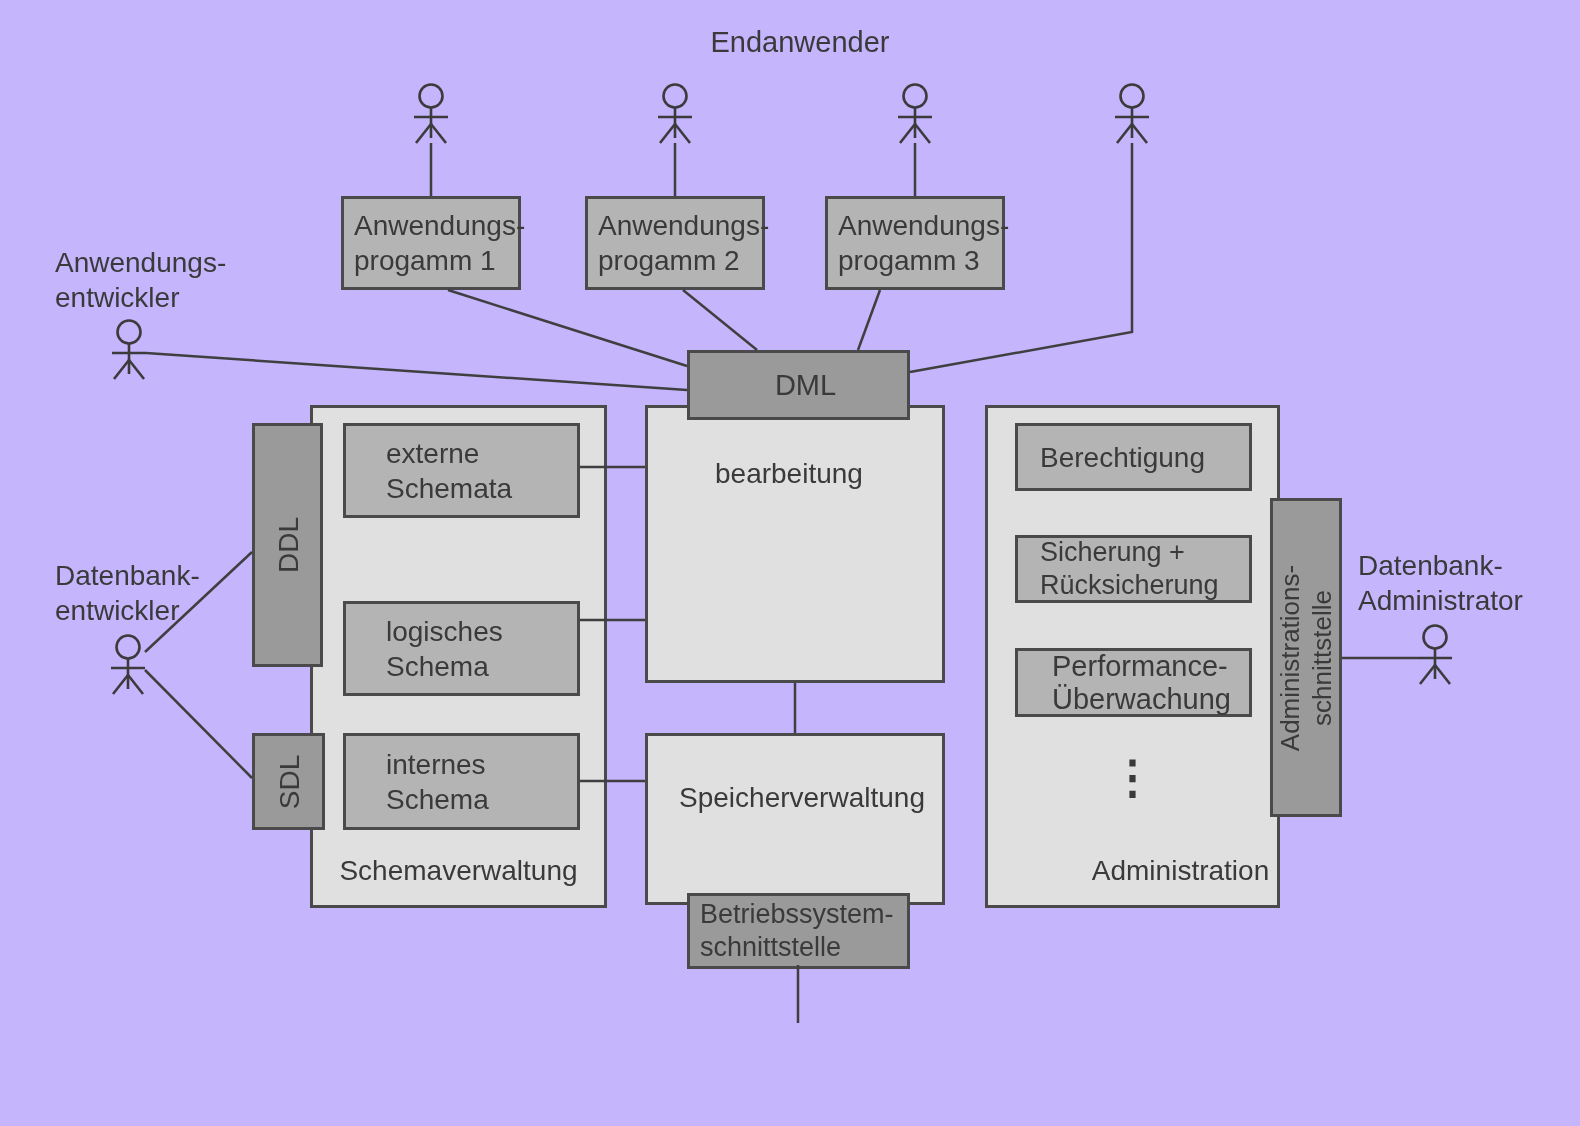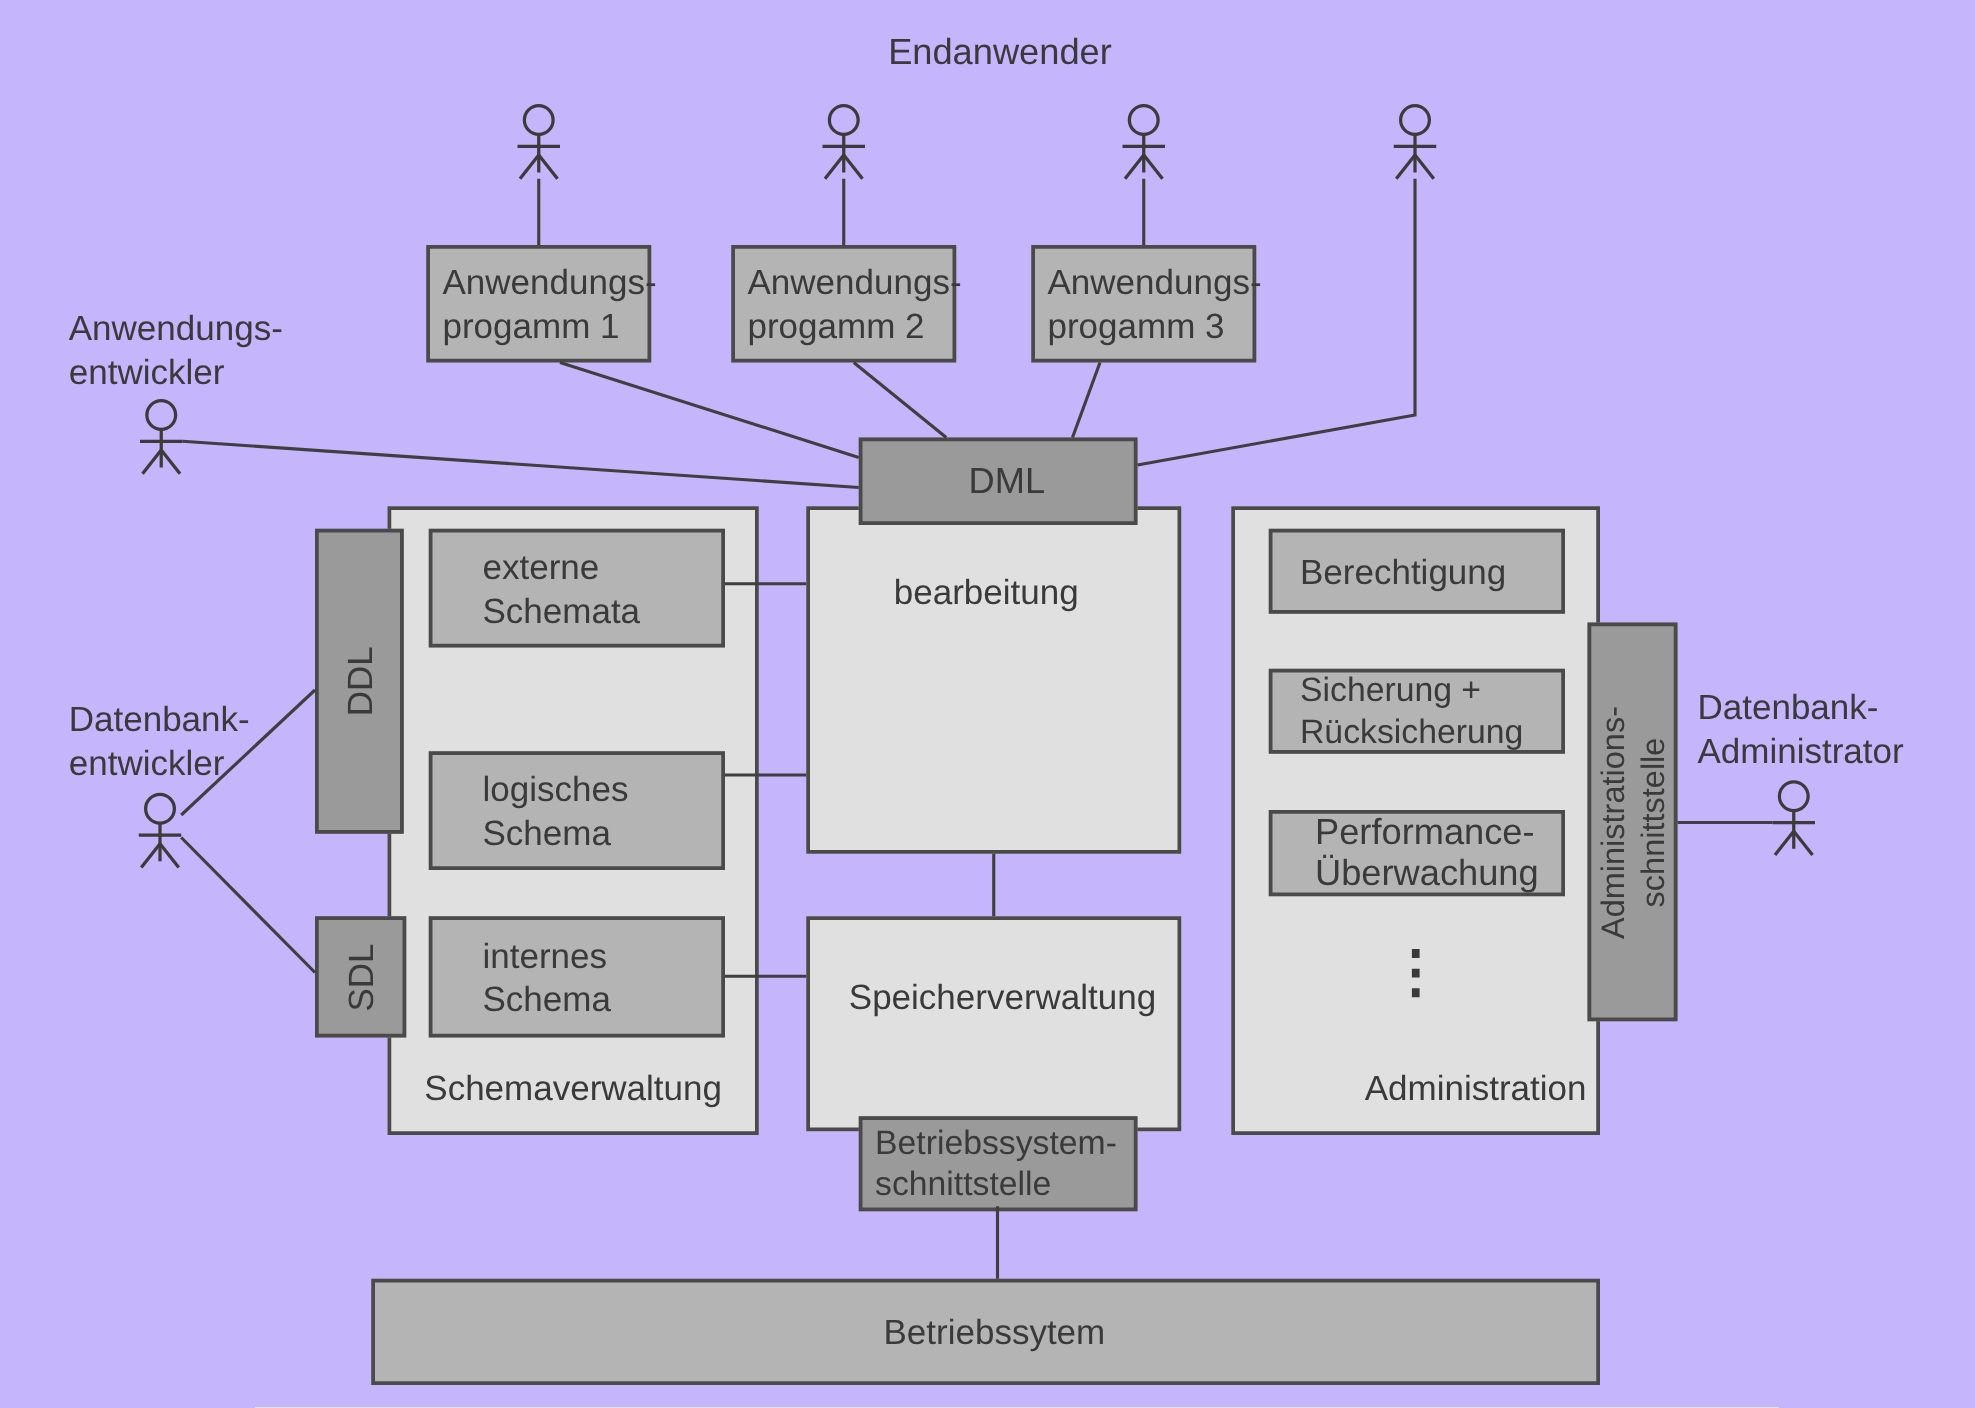--- a/index.html
+++ b/index.html
@@ -159,17 +159,14 @@
 
   <div class="dots">⋮</div>
 
   <div class="box dark" style="left:1270px;top:498px;width:72px;height:319px;">
     <span class="vtext" style="font-size:26px;line-height:32px;">
       <span class="ln">Administrations-</span>
       <span class="ln">schnittstelle</span>
     </span>
   </div>
 
-  <div class="box med center" style="left:297px;top:1023px;width:983px;height:85px;">
-    <span class="ln">Betriebssytem</span>
-  </div>
 
 </div>
 
 </body></html>

